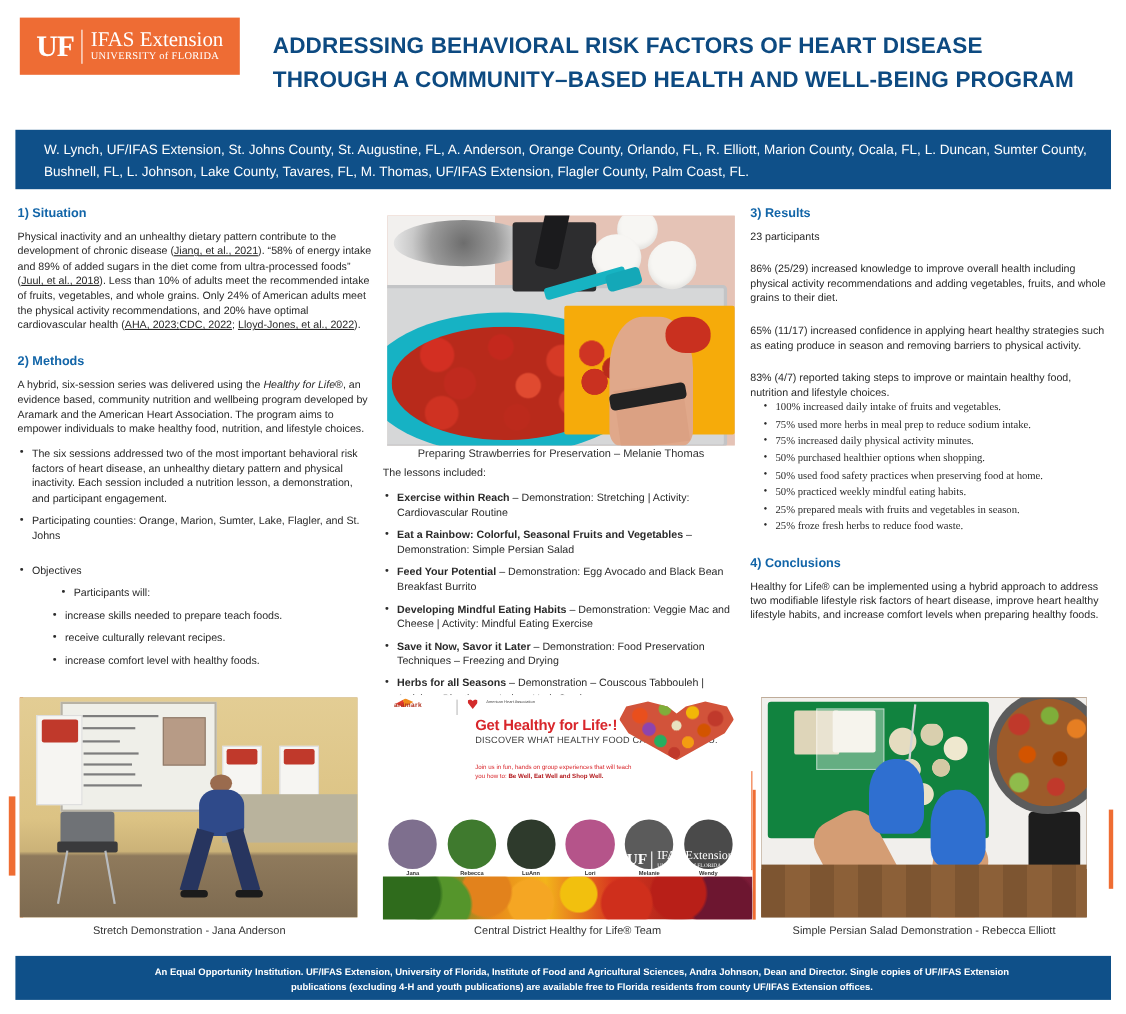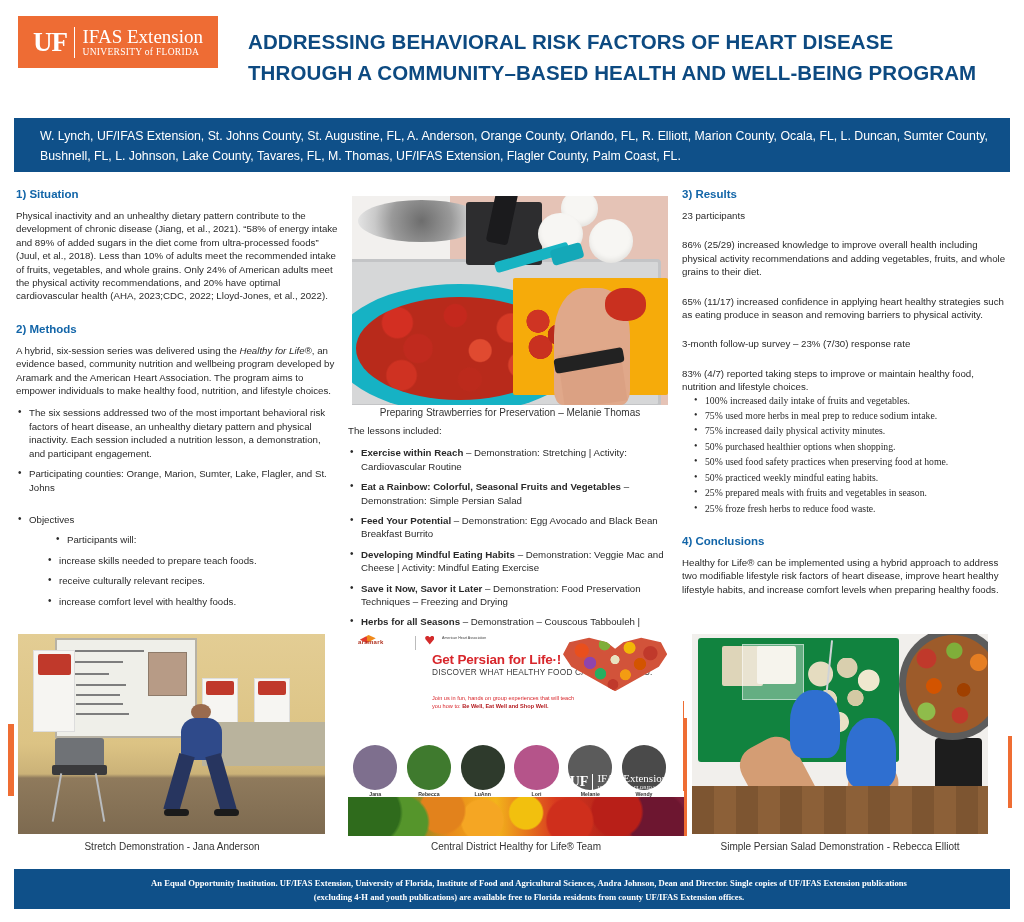--- a/index.html
+++ b/index.html
@@ -28,21 +28,21 @@
   
   .col{position:absolute;top:188px;}
   .col-left{left:16px;width:322px;}
   .col-mid{left:348px;width:324px;}
   .col-right{left:682px;width:328px;}
 
   h2.sec{font-size:11.5px;font-weight:bold;color:#1265a8;margin:0 0 9px 0;}
   h2.sec.gap{margin-top:20px;}
   p.body{font-size:9.7px;line-height:13.4px;margin:0 0 9px 0;color:#2a2a2a;text-align:left;}
   p.body.tight{margin-bottom:0;}
-  .u{}
+  .u{text-decoration:underline;}
   .it{font-style:italic;margin-top:40px;}
 
   ul.bl{list-style:none;margin:0;padding:0;}
   ul.bl li{position:relative;padding-left:13px;font-size:9.7px;line-height:13.4px;
            margin-bottom:7px;color:#2a2a2a;}
   ul.bl li:before{content:"•";position:absolute;left:2px;top:-1px;font-size:10px;color:#2a2a2a;}
   ul.bl.l2{margin-left:38px;}
   ul.bl.l3{margin-left:30px;}
   ul.bl.res li{margin-bottom:2px;}
   ul.bl.res{margin-left:10px;font-family:Liberation Serif, serif;}
@@ -69,21 +69,21 @@
   
   .accent{position:absolute;background:#ef6d33;}
   .acc-l{left:8px;top:724px;width:6px;height:72px;}
   .acc-l2{left:18px;top:634px;width:3px;height:200px;}
   .acc-r{left:1008px;top:736px;width:4px;height:72px;}
   .acc-mid-r{left:684px;top:718px;width:3px;height:118px;}
 
   
   .footer{position:absolute;left:14px;top:869px;width:996px;height:40px;background:#0f5089;}
   .footer-text{position:absolute;left:120px;top:7px;width:790px;color:#fff;
-               font-size:8.6px;line-height:14px;font-weight:bold;text-align:center;font-family:Liberation Serif, serif;}
+               font-size:8.6px;line-height:14px;font-weight:bold;text-align:center;}
 
   
   .sb-counter{position:absolute;inset:0;background:#e5c3b6;}
   .sb-stovearea{position:absolute;left:0;top:0;width:31%;height:100%;background:#f2f0ee;}
   .sb-burner{position:absolute;left:2%;top:2%;width:40%;height:20%;border-radius:50%;
              background:radial-gradient(circle,#6d6d6d 0%,#9a9a9a 45%,#c9c9c9 70%,#e9e9e9 100%);}
   .sb-tray{position:absolute;left:-2%;top:30%;width:98%;height:68%;background:#d6d7d8;
            border:3px solid #c3c4c6;border-radius:4px;}
   .sb-colander{position:absolute;left:-6%;top:42%;width:80%;height:62%;border-radius:50%;
                background:#16b2c4;overflow:hidden;}
@@ -307,21 +307,20 @@
     <li><b>Save it Now, Savor it Later</b><span> – Demonstration: Food Preservation Techniques – Freezing and Drying</span></li>
     <li><b>Herbs for all Seasons</b><span> – Demonstration – Couscous Tabbouleh | Activity – Planting an Indoor Herb Garden</span></li>
   </ul>
 </div>
 
 <div class="col col-right">
   <h2 class="sec">3) Results</h2>
   <p class="body" style="margin-bottom:16px;">23 participants</p>
   <p class="body" style="margin-bottom:16px;">86% (25/29) increased knowledge to improve overall health including physical activity recommendations and adding vegetables, fruits, and whole grains to their diet.</p>
   <p class="body" style="margin-bottom:16px;">65% (11/17) increased confidence in applying heart healthy strategies such as eating produce in season and removing barriers to physical activity.</p>
-  <p class="body" style="margin-bottom:16px;">3-month follow-up survey – 23% (7/30) response rate</p>
   <p class="body tight">83% (4/7) reported taking steps to improve or maintain healthy food, nutrition and lifestyle choices.</p>
   <ul class="bl res">
     <li>100% increased daily intake of fruits and vegetables.</li>
     <li>75% used more herbs in meal prep to reduce sodium intake.</li>
     <li>75% increased daily physical activity minutes.</li>
     <li>50% purchased healthier options when shopping.</li>
     <li>50% used food safety practices when preserving food at home.</li>
     <li>50% practiced weekly mindful eating habits.</li>
     <li>25% prepared meals with fruits and vegetables in season.</li>
     <li>25% froze fresh herbs to reduce food waste.</li>
@@ -376,21 +375,21 @@
 <div class="caption cap-stretch">Stretch Demonstration  - Jana Anderson</div>
 
 <div class="photo ph-flyer">
   <div class="fl">
     <div class="fl-top">
       <div class="fl-aramark-sw"></div>
       <div class="fl-aramark">aramark</div>
       <div class="fl-div"></div>
       <div class="fl-aha-heart"></div>
       <div class="fl-aha-txt">American Heart Association</div>
-      <div class="fl-h1">Get Persian for Life·!</div>
+      <div class="fl-h1">Get Healthy for Life·!</div>
       <div class="fl-h2">DISCOVER WHAT HEALTHY FOOD CAN DO FOR YOU.</div>
       <div class="fl-h3"><span>Join us in fun, hands on group experiences that will teach you how to: </span><b>Be Well, Eat Well and Shop Well.</b></div>
       <div class="fl-heart"></div>
     </div>
 
     <div class="fl-people">
       <div class="fl-av" style="left:1.5%;background:#7e6f8e;"></div>
       <div class="fl-avname" style="left:1.5%;">Jana</div>
       <div class="fl-av" style="left:17.5%;background:#3f7a2e;"></div>
       <div class="fl-avname" style="left:17.5%;">Rebecca</div>

